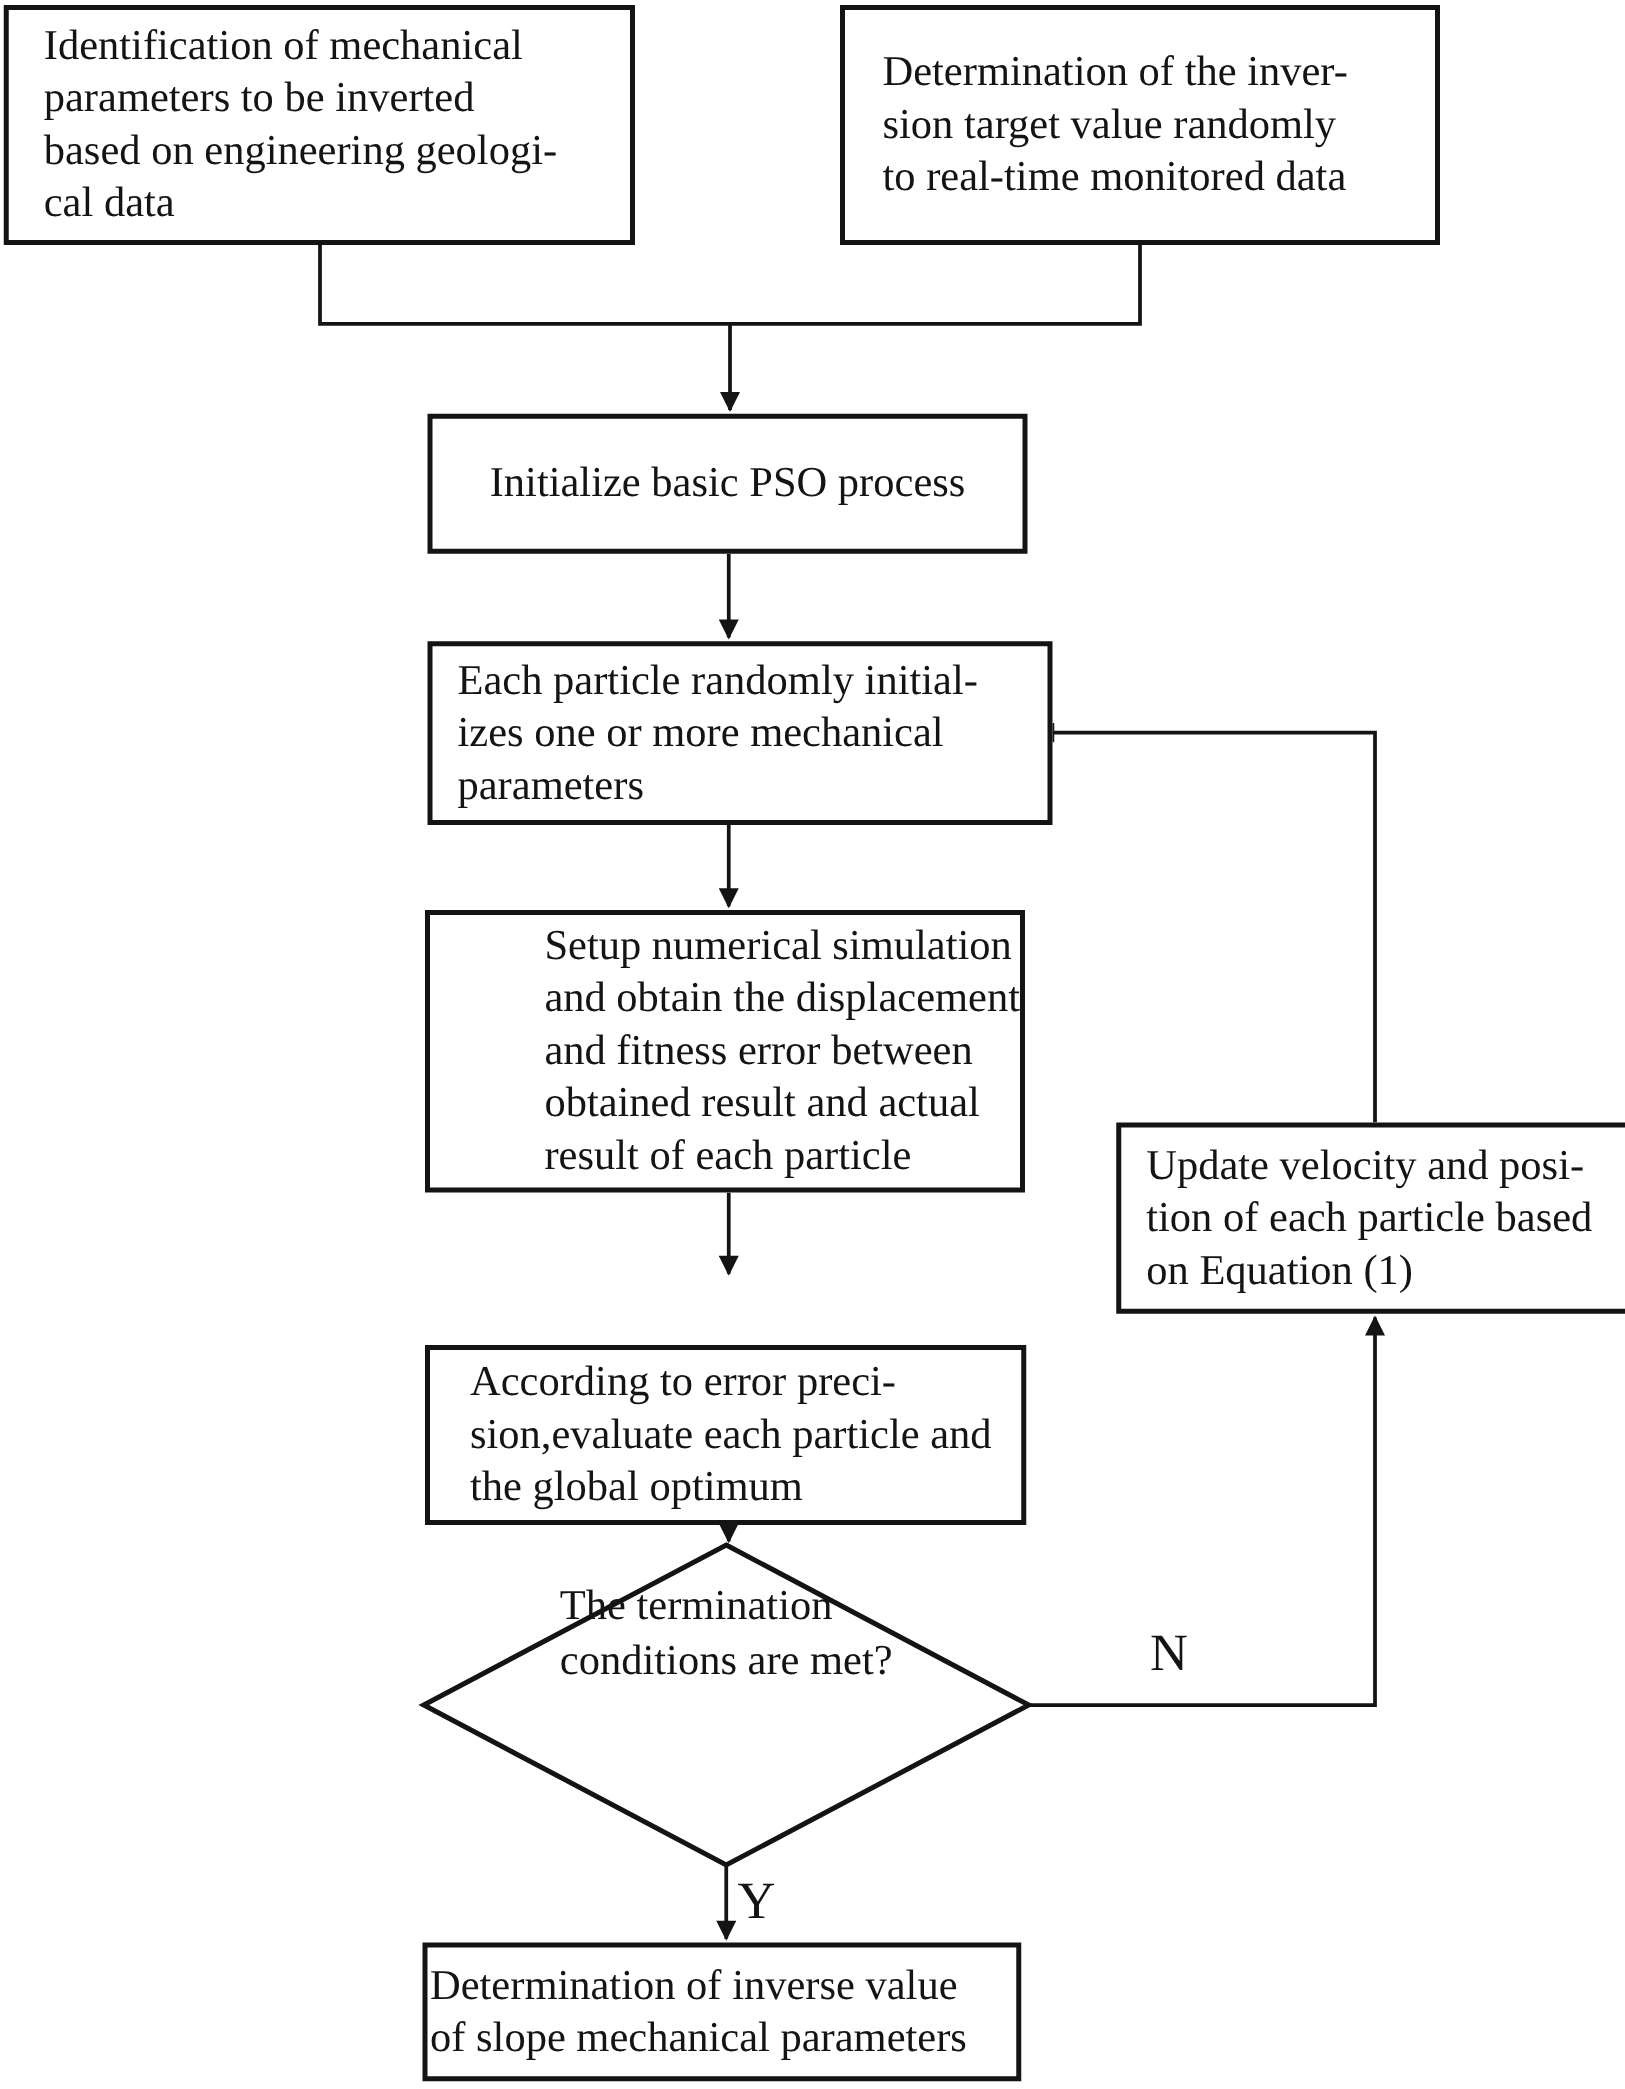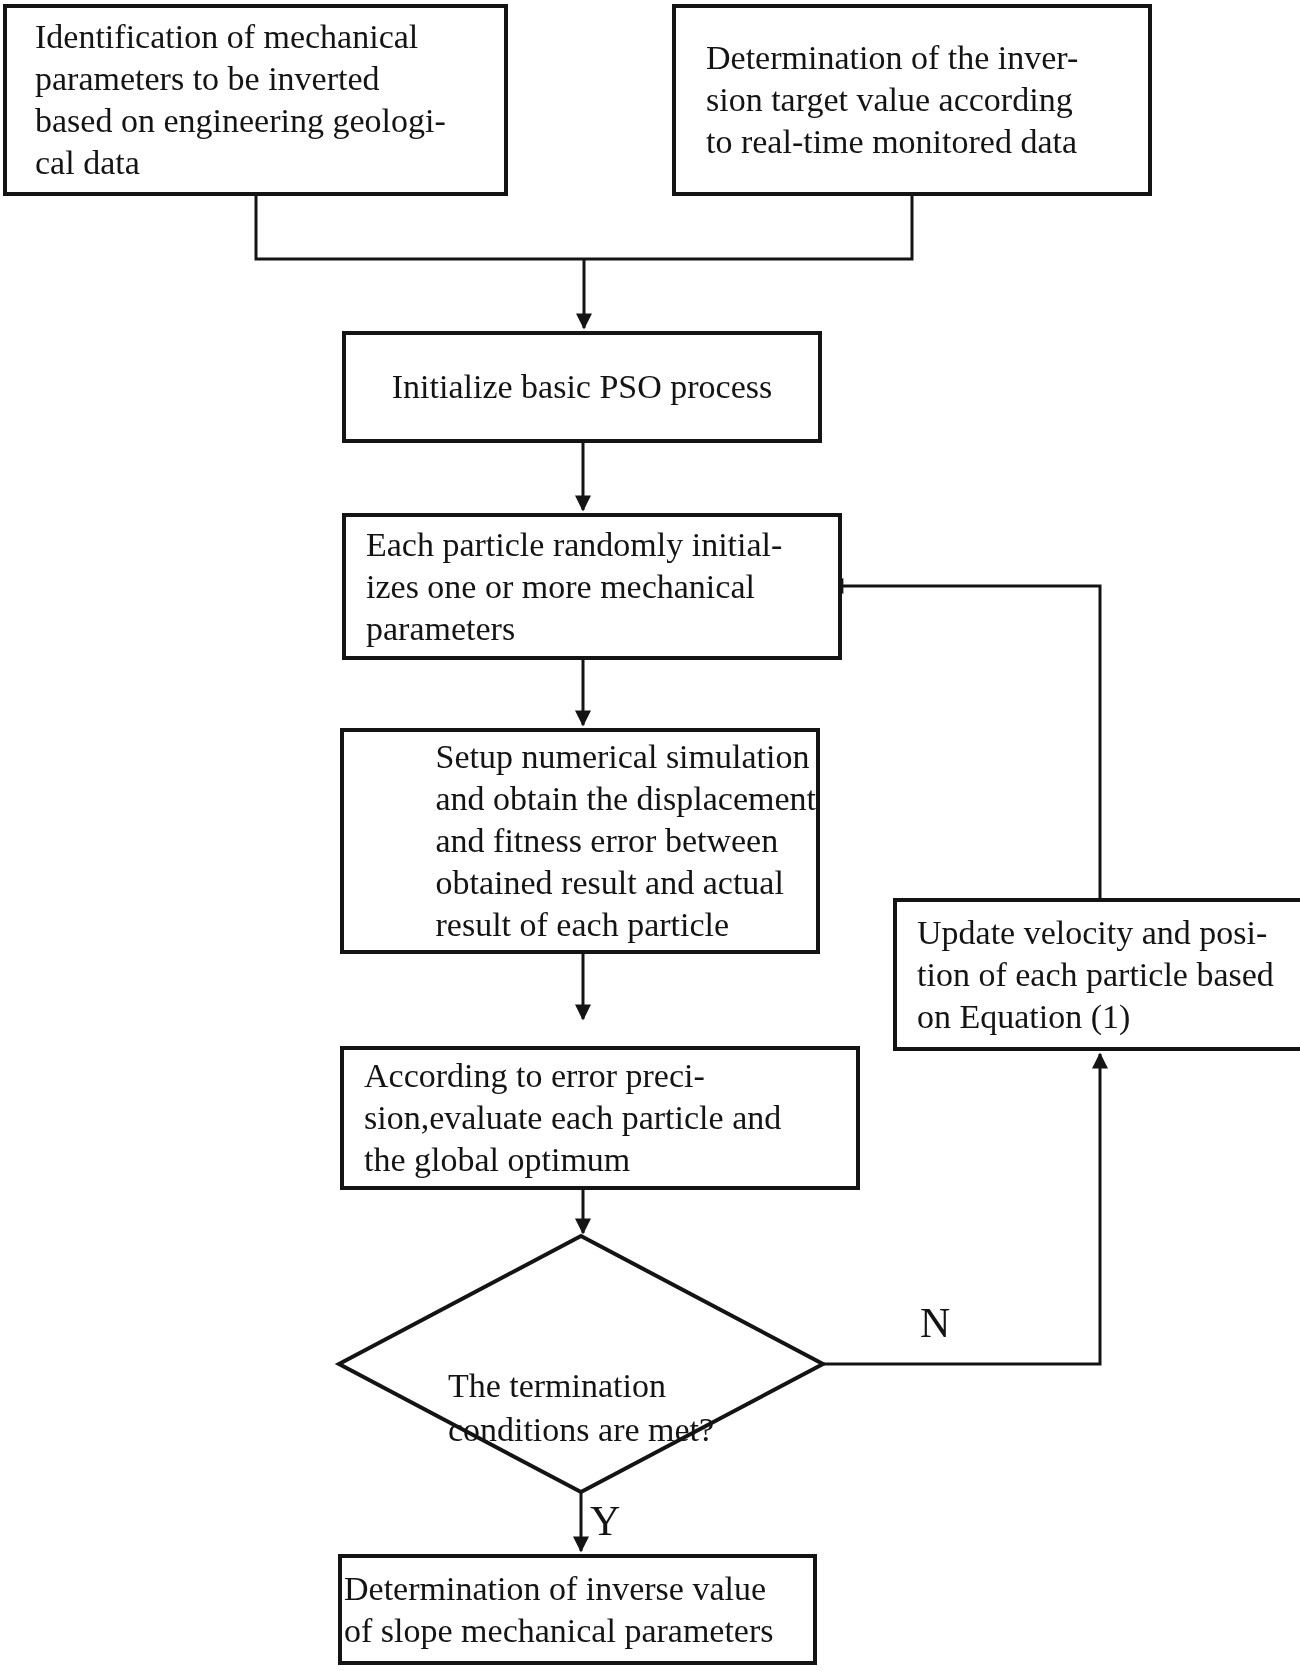--- a/index.html
+++ b/index.html
@@ -92,21 +92,21 @@
 
   <div class="node" style="left:3px; top:4px; width:505px; height:192px; padding-left:28px;">
     <div class="txt">Identification of mechanical
 parameters to be inverted
 based on engineering geologi-
 cal data</div>
   </div>
 
   <div class="node" style="left:672px; top:4px; width:480px; height:192px; padding-left:30px;">
     <div class="txt">Determination of the inver-
-sion target value according
+sion target value randomly
 to real-time monitored data</div>
   </div>
 
   <div class="node centered" style="left:342px; top:331px; width:480px; height:112px;">
     <div class="txt">Initialize basic PSO process</div>
   </div>
 
   <div class="node" style="left:342px; top:513px; width:500px; height:147px; padding-left:20px;">
     <div class="txt">Each particle randomly initial-
 izes one or more mechanical
@@ -114,38 +114,38 @@
   </div>
 
   <div class="node" style="left:340px; top:728px; width:480px; height:226px; padding-left:20px;justify-content:flex-end;">
     <div class="txt">Setup numerical simulation
 and obtain the displacement
 and fitness error between
 obtained result and actual
 result of each particle</div>
   </div>
 
-  <div class="node" style="left:340px; top:1046px; width:520px; height:144px; padding-left:20px;">
+  <div class="node" style="left:340px; top:1076px; width:481px; height:144px; padding-left:32px;">
     <div class="txt">According to error preci-
 sion,evaluate each particle and
 the global optimum</div>
   </div>
 
   <div class="node" style="left:893px; top:898px; width:466px; height:153px; padding-left:20px;">
     <div class="txt">Update velocity and posi-
 tion of each particle based
 on Equation (1)</div>
   </div>
 
   <div class="node" style="left:338px; top:1554px; width:479px; height:111px; padding-left:2px;">
     <div class="txt">Determination of inverse value
 of slope mechanical parameters</div>
   </div>
 
-  <div class="diamond-text" style="left:381px; top:1338px; width:400px; height:140px;">
+  <div class="diamond-text" style="left:381px; top:1237px; width:400px; height:140px;">
     <div class="txt">The termination
 conditions are met?</div>
   </div>
 
   <div class="branch-label" style="left:590px; top:1500px;">Y</div>
 
   <div class="branch-label" style="left:920px; top:1302px;">N</div>
 
 </div>
 

